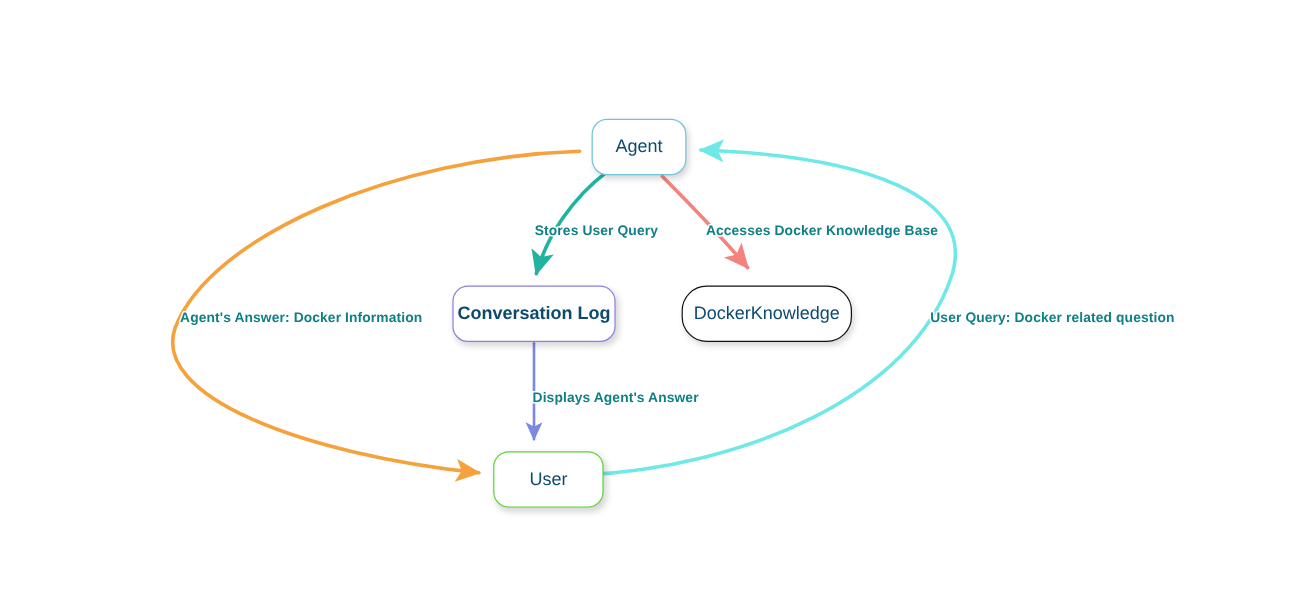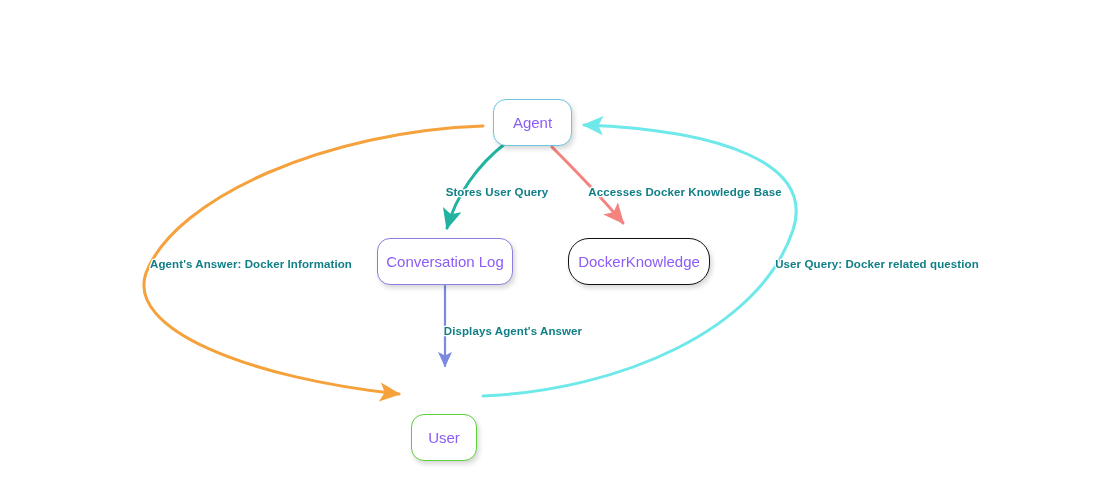--- a/index.html
+++ b/index.html
@@ -50,21 +50,21 @@
     border-width: 1.6px;
     border-radius: 13px;
     display: flex;
     align-items: center;
     justify-content: center;
     box-shadow: 2px 3px 5px rgba(0,0,0,0.16);
   }
   .node-label {
     font-family: "Liberation Sans", sans-serif;
     font-size: 15px;
-    color: #8b5cf6;
+    color: #0c4a6e;
     white-space: nowrap;
     line-height: 1;
   }
 </style>
 </head>
 <body>
 
 <div id="diagram-root">
 
   <svg id="graph-svg" viewBox="0 0 1093 495">
@@ -104,25 +104,25 @@
 
     <text class="edge-label" text-anchor="middle" x="251" y="268">Agent's Answer: Docker Information</text>
 
     <text class="edge-label" text-anchor="middle" x="513" y="335">Displays Agent's Answer</text>
   </svg>
 
   <div class="node-box" style="left:493px; top:99px; width:79px; height:47px; border-color:#6fc4e0;">
     <span class="node-label">Agent</span>
   </div>
 
-  <div class="node-box" style="left:377px; top:238px; width:136px; height:47px; border-color:#8c7fe0;">
+  <div class="node-box" style="left:377px; top:238px; width:136px; height:47px; border-color:#8c7fe0;font-weight:bold;">
     <span class="node-label">Conversation Log</span>
   </div>
 
   <div class="node-box" style="left:568px; top:238px; width:142px; height:47px; border-color:#111111;border-radius:21px;">
     <span class="node-label">DockerKnowledge</span>
   </div>
 
-  <div class="node-box" style="left:411px; top:376px; width:66px; height:47px; border-color:#5bd13a;margin-top:38px;">
+  <div class="node-box" style="left:411px; top:376px; width:92px; height:47px; border-color:#5bd13a;">
     <span class="node-label">User</span>
   </div>
 
 </div>
 
 </body></html>

